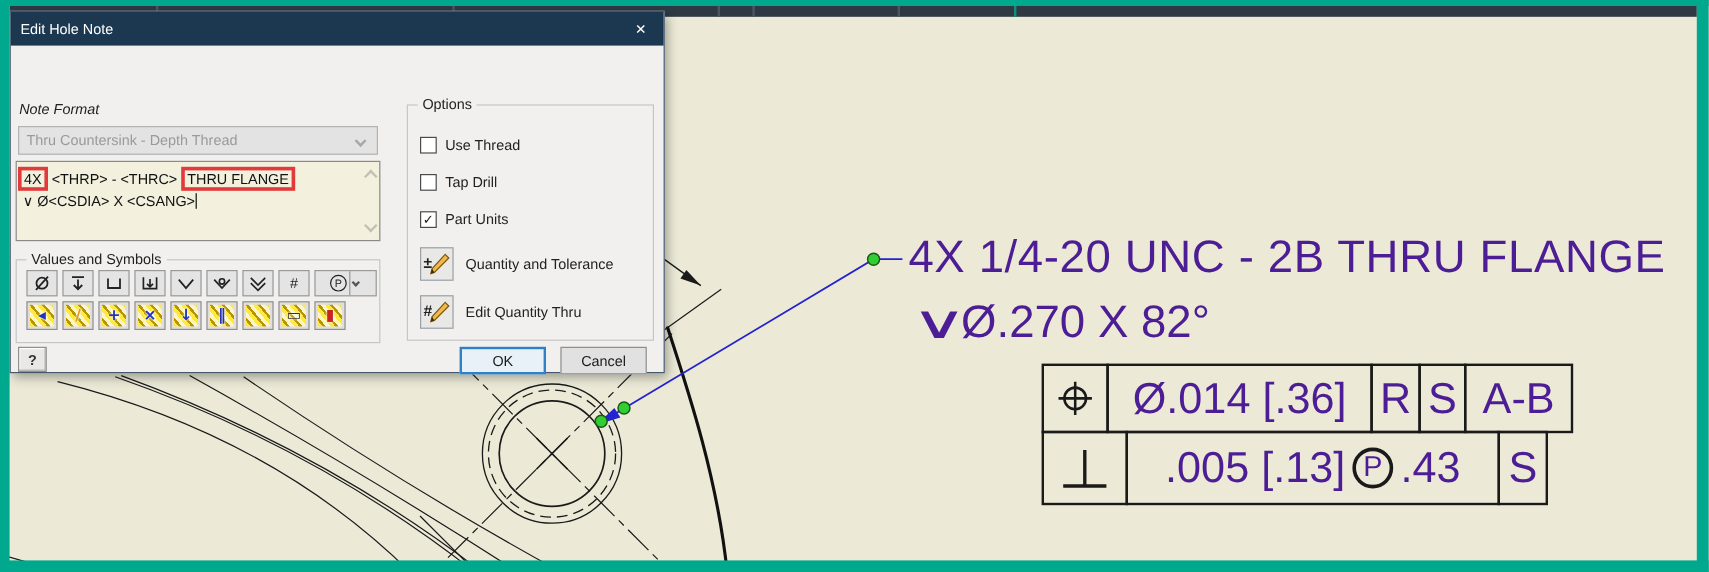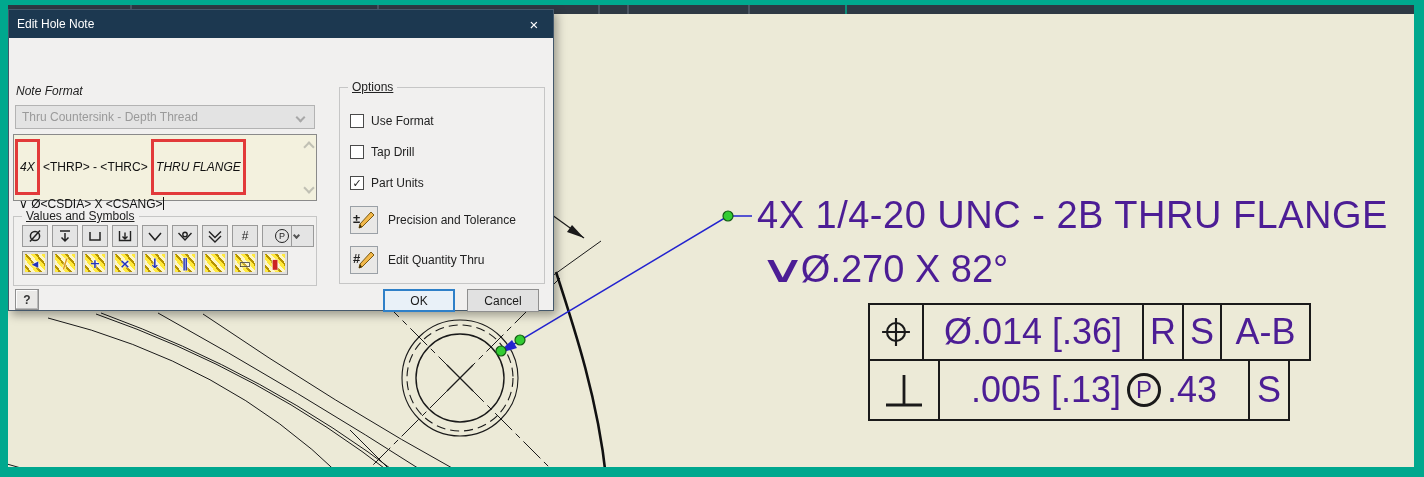--- a/index.html
+++ b/index.html
@@ -41,30 +41,30 @@
   .close-x { width:22px; text-align:center; font-size:15px; cursor:pointer; }
 
   .lbl { position:absolute; font-size:12px; color:#222;font-style:italic; }
   .dropdown { position:absolute; left:6px; top:95px; width:300px; height:24px; background:#e3e3e3; border:1px solid #b3b3b3;
               color:#9a9a9a; display:flex; align-items:center; padding:0 6px; }
   .dropdown .dd-val{ flex:1; white-space:nowrap; overflow:hidden; }
   .chev { width:7px; height:7px; border-right:2px solid #a8a8a8; border-bottom:2px solid #a8a8a8; transform:rotate(45deg); margin-right:4px; }
 
   .notearea { position:absolute; left:4px; top:124px; width:304px; height:67px; background:#f3f1de; border:1px solid #8a8a8a;
               padding:4px 16px 4px 5px; font-size:12px; color:#111; line-height:1.55; }
-  .redbox { border:3px solid #e23a3a; padding:18px 2px; display:inline-block; line-height:1.2;font-style:italic; }
+  .redbox { border:3px solid #e23a3a; padding:0 2px; display:inline-block; line-height:1.2; }
   .redbox.first { margin-left:-4px; }
   .caret { display:inline-block; width:1px; height:13px; background:#111; vertical-align:-2px; }
   .sym { font-family:"DejaVu Sans",sans-serif; }
   .scroll-chev { position:absolute; right:3px; width:8px; height:8px; border-right:2px solid #c0c0b4; border-bottom:2px solid #c0c0b4; }
   .sc-up { top:8px; transform:rotate(-135deg); }
   .sc-dn { bottom:8px; transform:rotate(45deg); }
 
   .groupbox { position:absolute; border:1px solid #c6c6c6; }
-  .groupbox > .gb-label { position:absolute; top:-8px; left:8px; background:#f1f0ef; padding:0 4px; font-size:12px; color:#222;text-decoration:underline; }
+  .groupbox > .gb-label { position:absolute; top:-8px; left:8px; background:#f1f0ef; padding:0 4px; font-size:12px; color:#222; }
   .gb-values { left:4px; top:206px; width:304px; height:70px; }
   .gb-options { left:330px; top:77px; width:206px; height:197px; }
 
   .symrow { position:absolute; left:8px; display:flex; gap:4px; }
   .symrow1 { top:8px; }
   .symrow2 { top:34px; }
   .sbtn { width:26px; height:22px; background:#e4e4e4; border:1px solid #9a9a9a; display:flex; align-items:center; justify-content:center; font-size:12px; color:#222; }
   .sbtn.wide { width:52px; gap:2px; }
   .sbtn .dd-split { width:10px; height:100%; border-left:1px solid #9a9a9a; display:flex; align-items:center; justify-content:center; }
   .mini-p { display:inline-flex; align-items:center; justify-content:center; width:14px; height:14px; border:1.4px solid #222; border-radius:50%; font-size:9px; }
@@ -300,39 +300,39 @@
             <span class="thread-base"></span>
             <span class="ovl" style="color:#cc2222">▮</span>
           </div>
       </div>
     </div>
 
     <div class="groupbox gb-options">
       <span class="gb-label">Options</span>
       <div class="cbrow" style="top:26px">
         <span class="cbox"></span>
-        <span>Use Format</span>
+        <span>Use Thread</span>
       </div>
       <div class="cbrow" style="top:57px">
         <span class="cbox"></span>
         <span>Tap Drill</span>
       </div>
       <div class="cbrow" style="top:88px">
         <span class="cbox">✓</span>
         <span>Part Units</span>
       </div>
       <div class="toolrow" style="top:118px">
         <span class="toolbtn">
           <span class="g">±</span>
           <svg width="26" height="26" viewBox="0 0 26 26" style="position:absolute;left:1px;top:0">
               <path d="M7 21 L10 20 L22 8 L19 5 L8 17 Z" fill="#f2b84b" stroke="#7a5a10" stroke-width="1"></path>
               <path d="M7 21 L10 20 L8 17 Z" fill="#3a2c08"></path>
             </svg>
         </span>
-        <span>Precision and Tolerance</span>
+        <span>Quantity and Tolerance</span>
       </div>
       <div class="toolrow" style="top:158px">
         <span class="toolbtn">
           <span class="g">#</span>
           <svg width="26" height="26" viewBox="0 0 26 26" style="position:absolute;left:1px;top:0">
               <path d="M7 21 L10 20 L22 8 L19 5 L8 17 Z" fill="#f2b84b" stroke="#7a5a10" stroke-width="1"></path>
               <path d="M7 21 L10 20 L8 17 Z" fill="#3a2c08"></path>
             </svg>
         </span>
         <span>Edit Quantity Thru</span>

